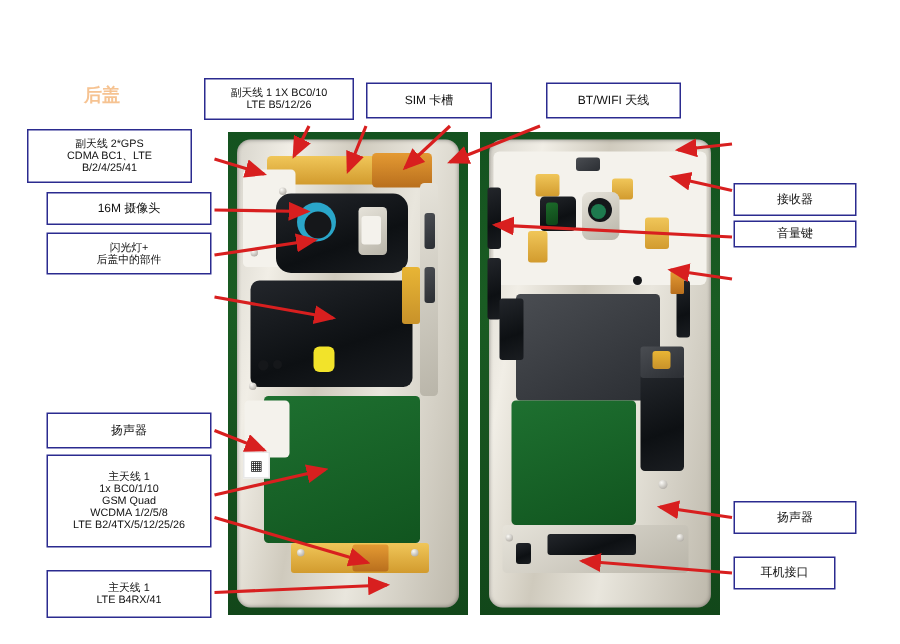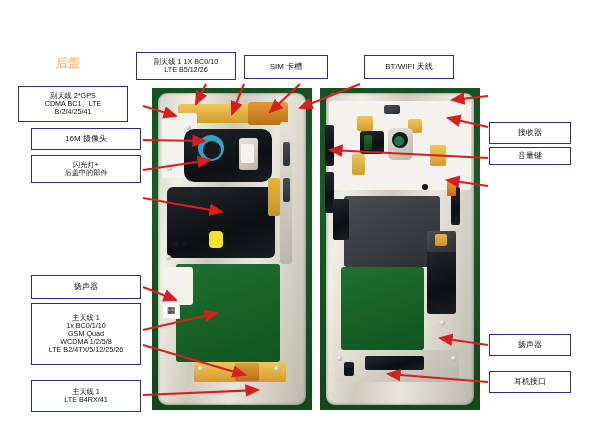--- a/index.html
+++ b/index.html
@@ -219,15 +219,15 @@
 1x BC0/1/10
 GSM Quad
 WCDMA 1/2/5/8
 LTE B2/4TX/5/12/25/26</div>
   <div class="callout" style="left:31px;top:380px;width:110px;height:32px;">主天线 1
 LTE B4RX/41</div>
 
   <div class="callout f8" style="left:489px;top:85px;width:82px;height:22px;margin-top:37px;">接收器</div>
   <div class="callout f8" style="left:489px;top:147px;width:82px;height:18px;">音量键</div>
   <div class="callout f8" style="left:489px;top:334px;width:82px;height:22px;">扬声器</div>
-  <div class="callout f8" style="left:489px;top:371px;width:82px;height:22px;text-align:center;">耳机接口</div>
+  <div class="callout f8" style="left:489px;top:371px;width:68px;height:22px;text-align:center;">耳机接口</div>
 
 </div>
 
 </body></html>

